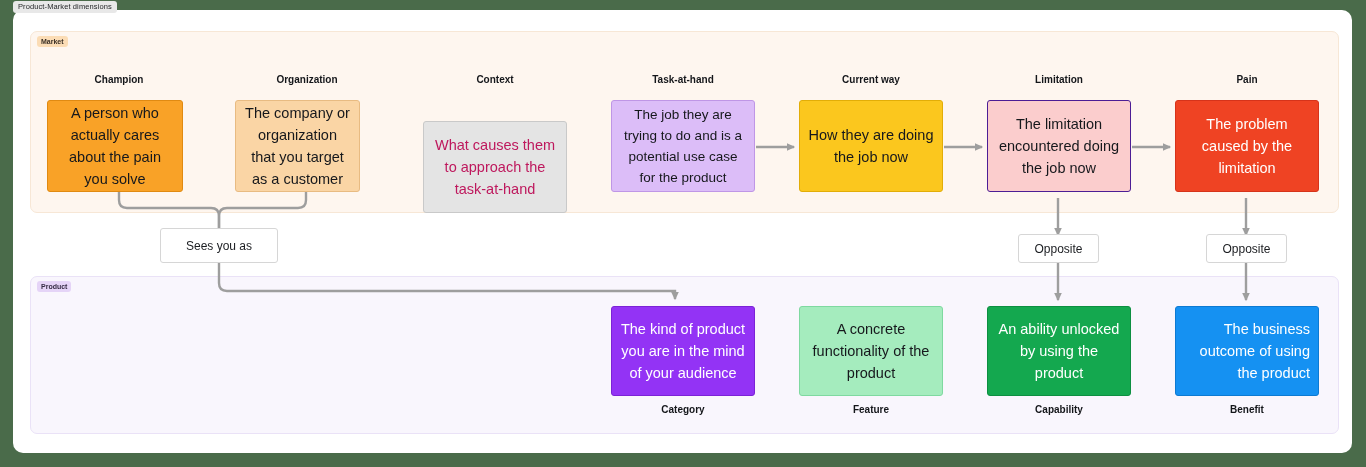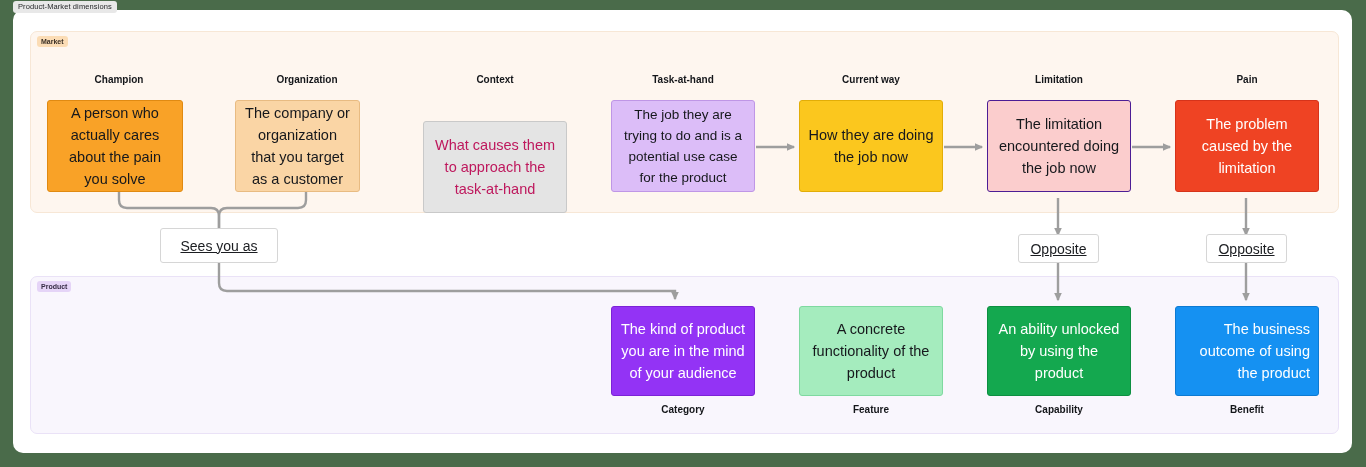--- a/index.html
+++ b/index.html
@@ -73,26 +73,25 @@
     white-space:nowrap;
   }
 
   
   .edge-label{
     position:absolute;
     box-sizing:border-box;
     background:#ffffff;
     border:1px solid #d6d6d6;
     border-radius:3px;
-    font-size:14px;
+    font-size:12px;
     color:#1b1d21;
     display:flex;align-items:center;justify-content:center;
     white-space:nowrap;
     z-index:10;
-    text-decoration:underline;
   }
 
   svg.edges{position:absolute;left:0;top:0;width:1366px;height:467px;z-index:3;overflow:visible;}
 </style>
 </head>
 <body>
 
 <div id="stage">
 
   <div class="frame-tab">Product-Market dimensions</div>

